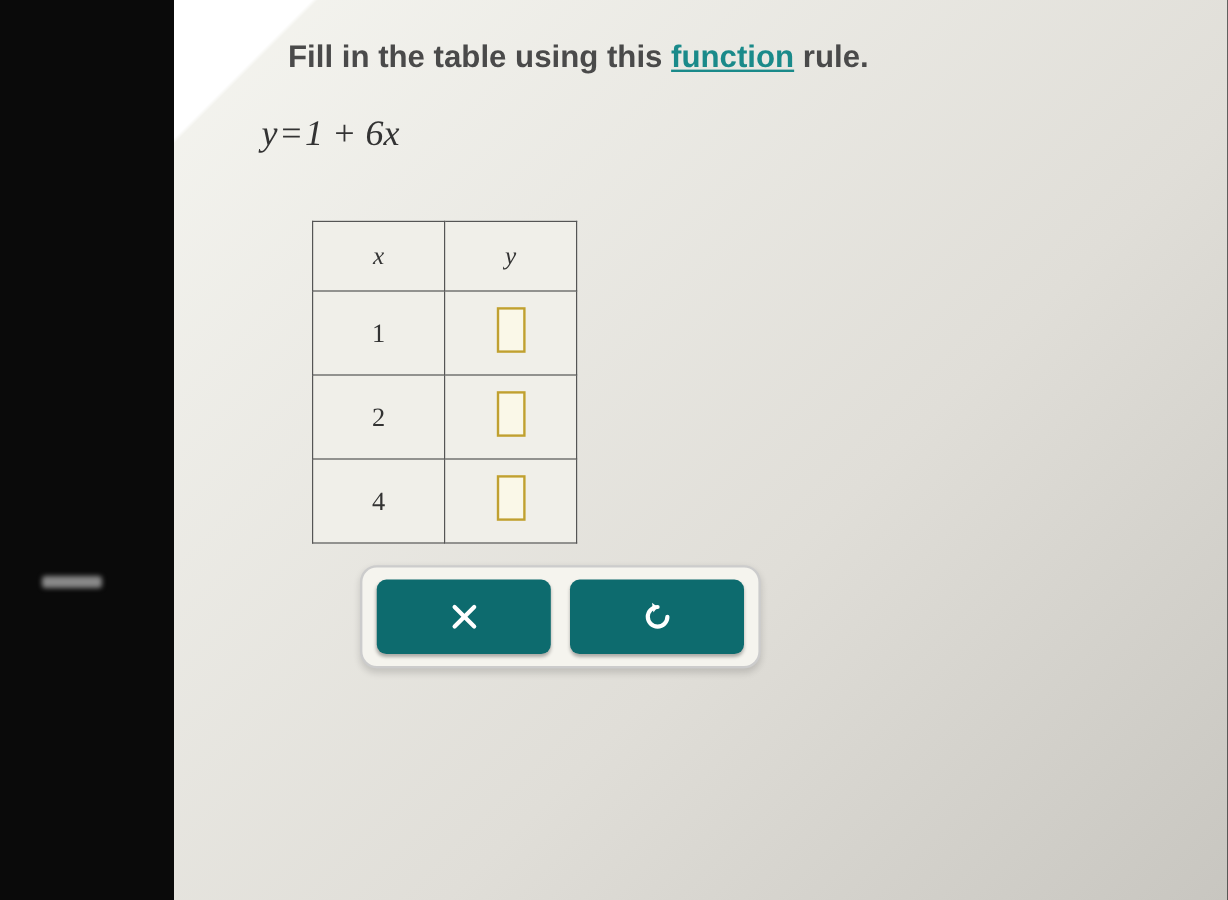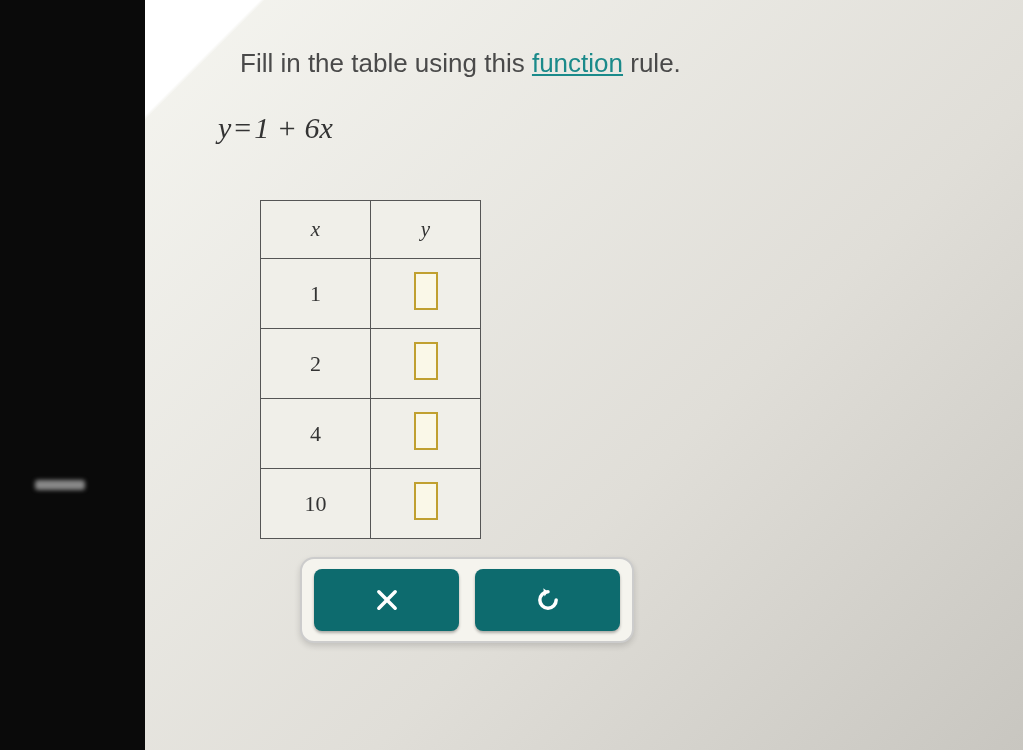--- a/index.html
+++ b/index.html
@@ -67,22 +67,22 @@
       height: 120px;
       background: linear-gradient(135deg, #fff 0%, #fff 48%, transparent 50%);
       clip-path: polygon(0 0, 100% 0, 0 100%);
       z-index: 3;
       pointer-events: none;
     }
     .instruction {
       font-size: 26px;
       color: #4a4a4a;
       margin-left: 55px;
-      margin-top: 18px;
-      font-weight: 400;
+      margin-top: 2px;
+      font-weight: 700;
     }
     .function-link {
       color: #1a8a8a;
       text-decoration: underline;
     }
     .equation {
       font-size: 30px;
       color: #333;
       margin-left: 33px;
       margin-top: 32px;
@@ -180,24 +180,20 @@
       <tr>
         <td>1</td>
         <td><span class="input-box"></span></td>
       </tr>
       <tr>
         <td>2</td>
         <td><span class="input-box"></span></td>
       </tr>
       <tr>
         <td>4</td>
-        <td><span class="input-box"></span></td>
-      </tr>
-      <tr>
-        <td>10</td>
         <td><span class="input-box"></span></td>
       </tr>
     </tbody>
       </table>
   </div>
 
   <div class="button-tray">
     <button class="action-btn">
       <svg viewBox="0 0 24 24">
         <line x1="5" y1="5" x2="19" y2="19" stroke-linecap="round"></line>

